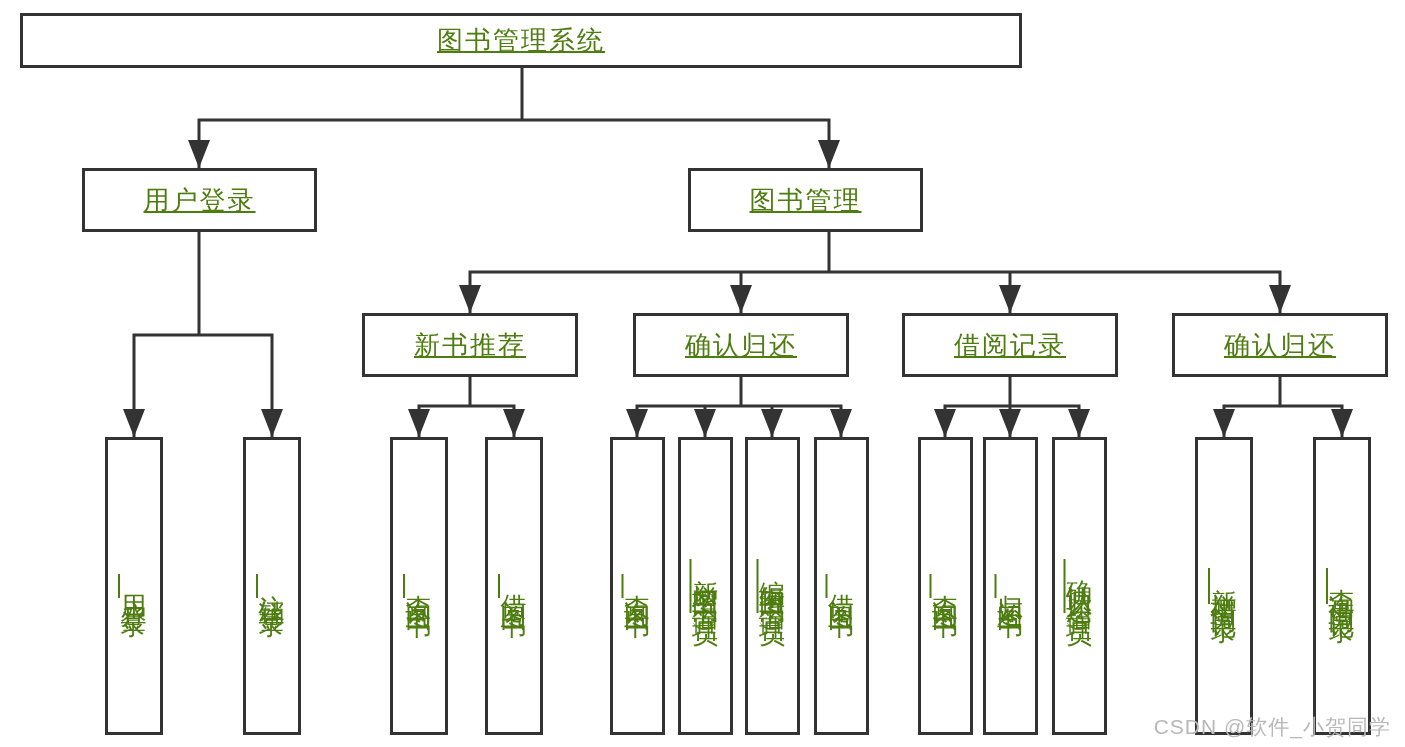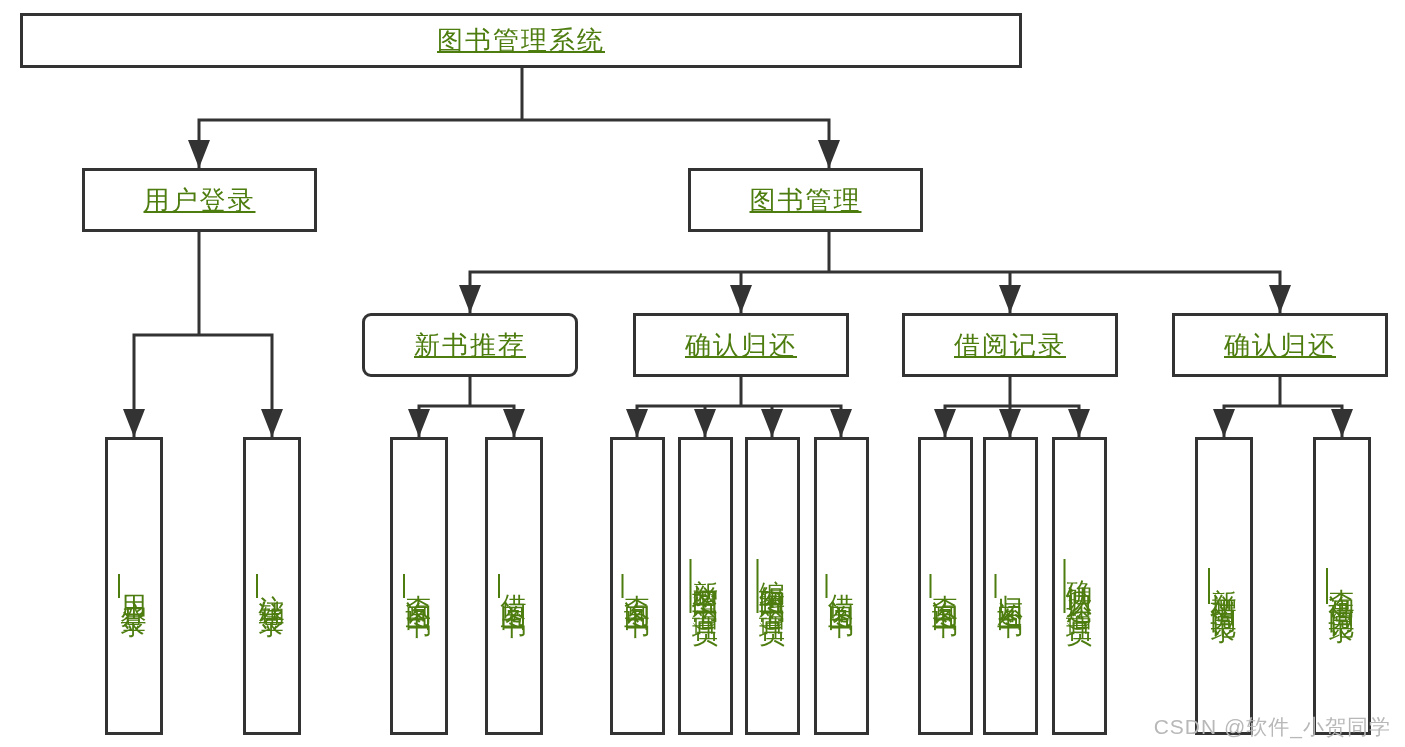--- a/index.html
+++ b/index.html
@@ -107,21 +107,21 @@
              M1068 409 h22 L1079 437 z
              M1213 409 h22 L1224 437 z
              M1331 409 h22 L1342 437 z"></path>
   </svg>
 
   <div class="node hnode root-node">图书管理系统</div>
 
   <div class="node hnode l2" style="left:82px;">用户登录</div>
   <div class="node hnode l2" style="left:688px;">图书管理</div>
 
-  <div class="node hnode l3" style="left:362px;border-radius:9px;">新书推荐</div>
+  <div class="node hnode l3" style="left:362px;">新书推荐</div>
   <div class="node hnode l3" style="left:633px;">确认归还</div>
   <div class="node hnode l3" style="left:902px;">借阅记录</div>
   <div class="node hnode l3" style="left:1172px;">确认归还</div>
 
   <div class="node leaf" style="left:105px;width:58px;">用户登录</div>
   <div class="node leaf" style="left:243px;width:58px;">注销登录</div>
 
   <div class="node leaf" style="left:390px;width:58px;">查询图书</div>
   <div class="node leaf" style="left:485px;width:58px;">借阅图书</div>
 

